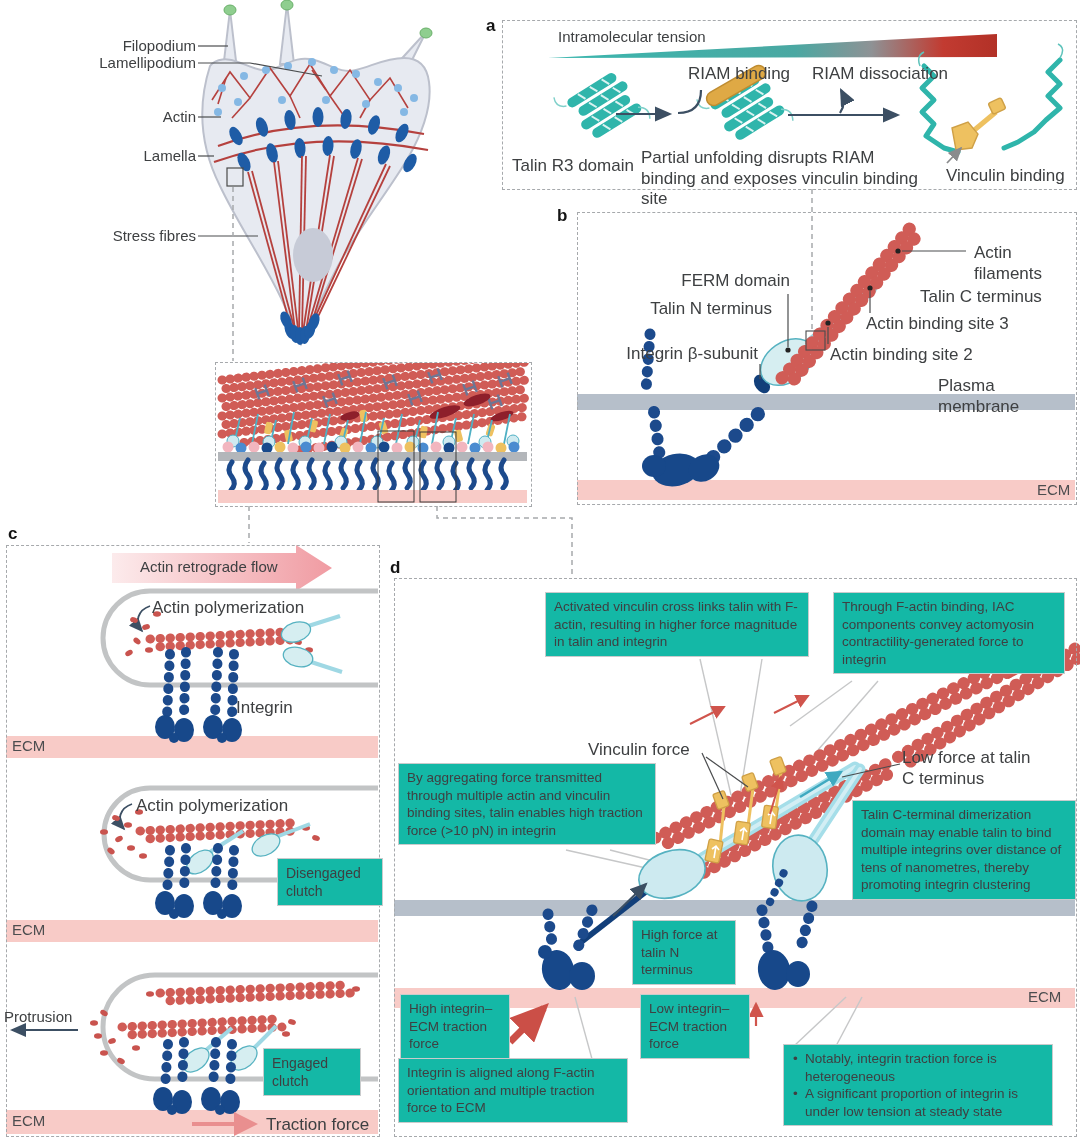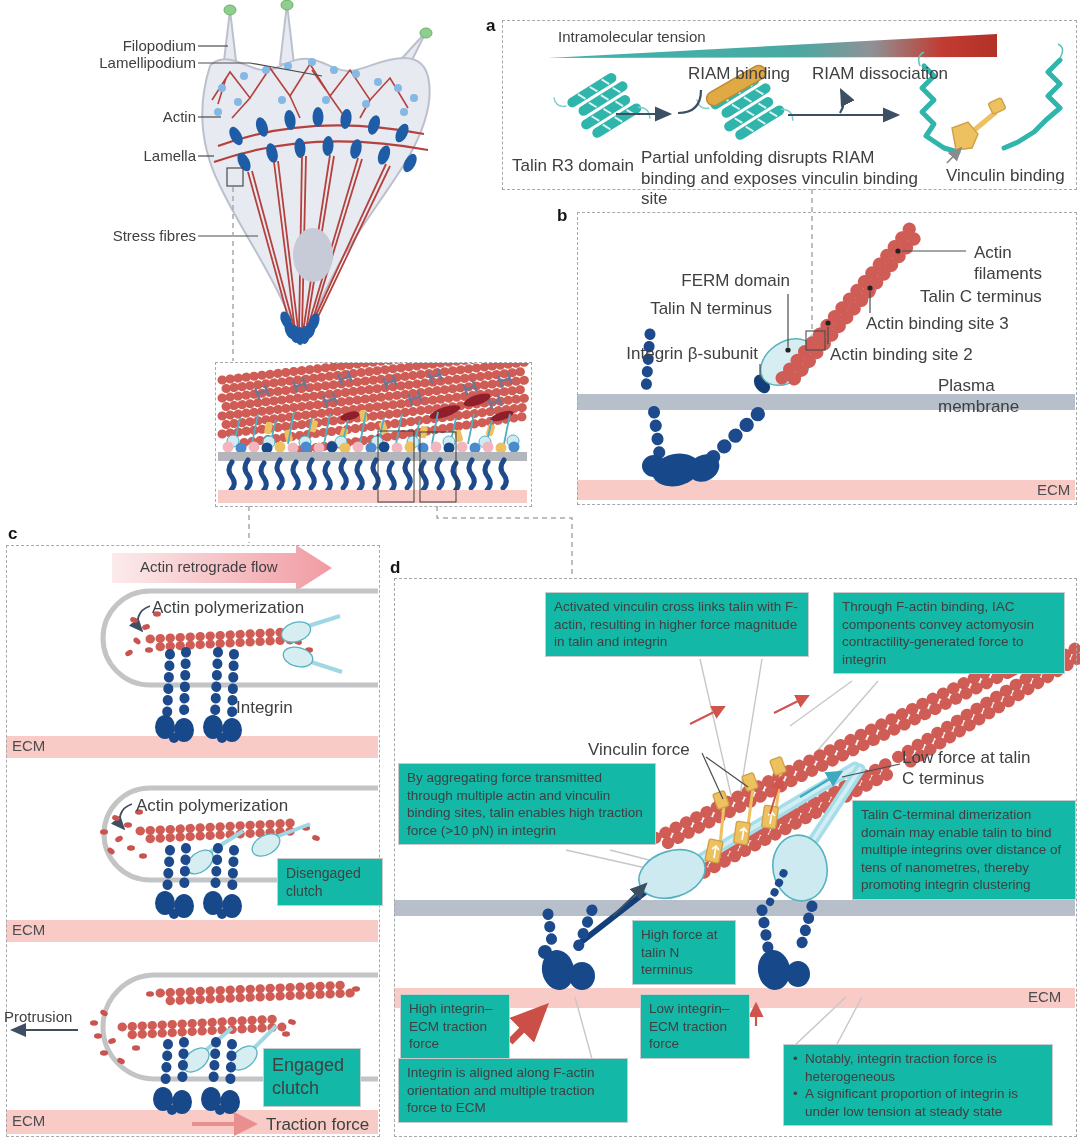--- a/index.html
+++ b/index.html
@@ -619,21 +619,21 @@
 <div class="lbl big" style="left:140px;top:558px;">Actin retrograde flow</div>
 <div class="lbl" style="left:152px;top:598px;">Actin polymerization</div>
 <div class="lbl" style="left:136px;top:796px;">Actin polymerization</div>
 <div class="lbl" style="left:236px;top:698px;">Integrin</div>
 <div class="ecm" style="left:12px;top:737px;">ECM</div>
 <div class="ecm" style="left:12px;top:921px;">ECM</div>
 <div class="ecm" style="left:12px;top:1112px;">ECM</div>
 <div class="lbl big" style="left:4px;top:1008px;">Protrusion</div>
 <div class="lbl" style="left:266px;top:1115px;">Traction force</div>
 <div class="box" style="left:277px;top:858px;width:88px;font-size:14px;">Disengaged clutch</div>
-<div class="box" style="left:263px;top:1048px;width:80px;font-size:18px;">Engaged clutch</div>
+<div class="box" style="left:263px;top:1048px;width:80px;font-size:14px;">Engaged clutch</div>
 
 <div class="box" style="left:545px;top:592px;width:246px;">Activated vinculin cross links talin with F-actin, resulting in higher force magnitude in talin and integrin</div>
 <div class="box" style="left:833px;top:592px;width:214px;">Through F-actin binding, IAC components convey actomyosin contractility-generated force to integrin</div>
 <div class="lbl" style="left:588px;top:740px;">Vinculin force</div>
 <div class="box" style="left:398px;top:763px;width:240px;">By aggregating force transmitted through multiple actin and vinculin binding sites, talin enables high traction force (&gt;10 pN) in integrin</div>
 <div class="lbl" style="left:902px;top:748px;width:130px;">Low force at talin C terminus</div>
 <div class="box" style="left:852px;top:800px;width:206px;">Talin C-terminal dimerization domain may enable talin to bind multiple integrins over distance of tens of nanometres, thereby promoting integrin clustering</div>
 <div class="box" style="left:632px;top:920px;width:86px;">High force at talin N terminus</div>
 <div class="box" style="left:400px;top:994px;width:92px;">High integrin–ECM traction force</div>
 <div class="box" style="left:640px;top:994px;width:92px;">Low integrin–ECM traction force</div>

